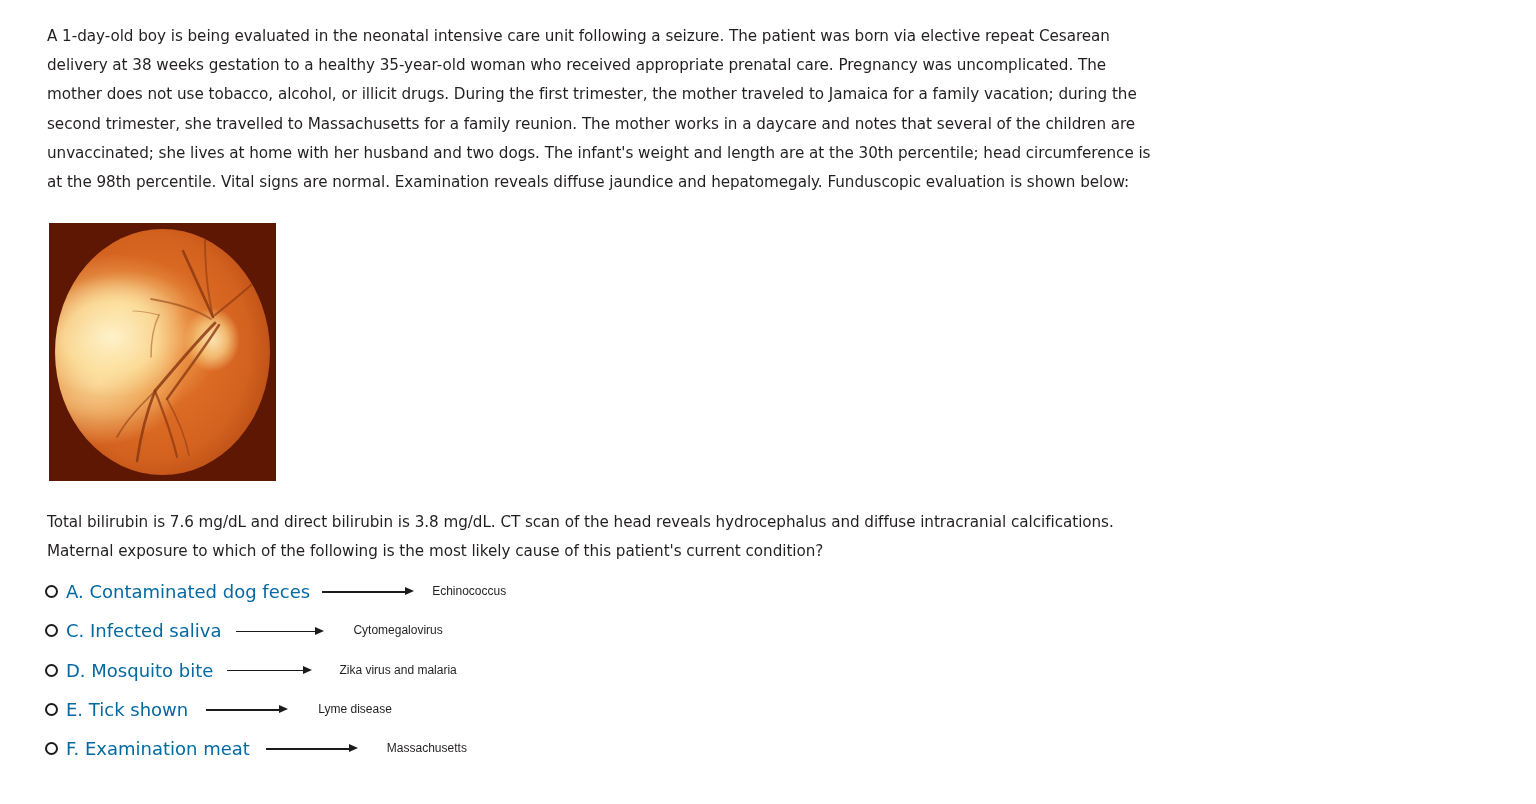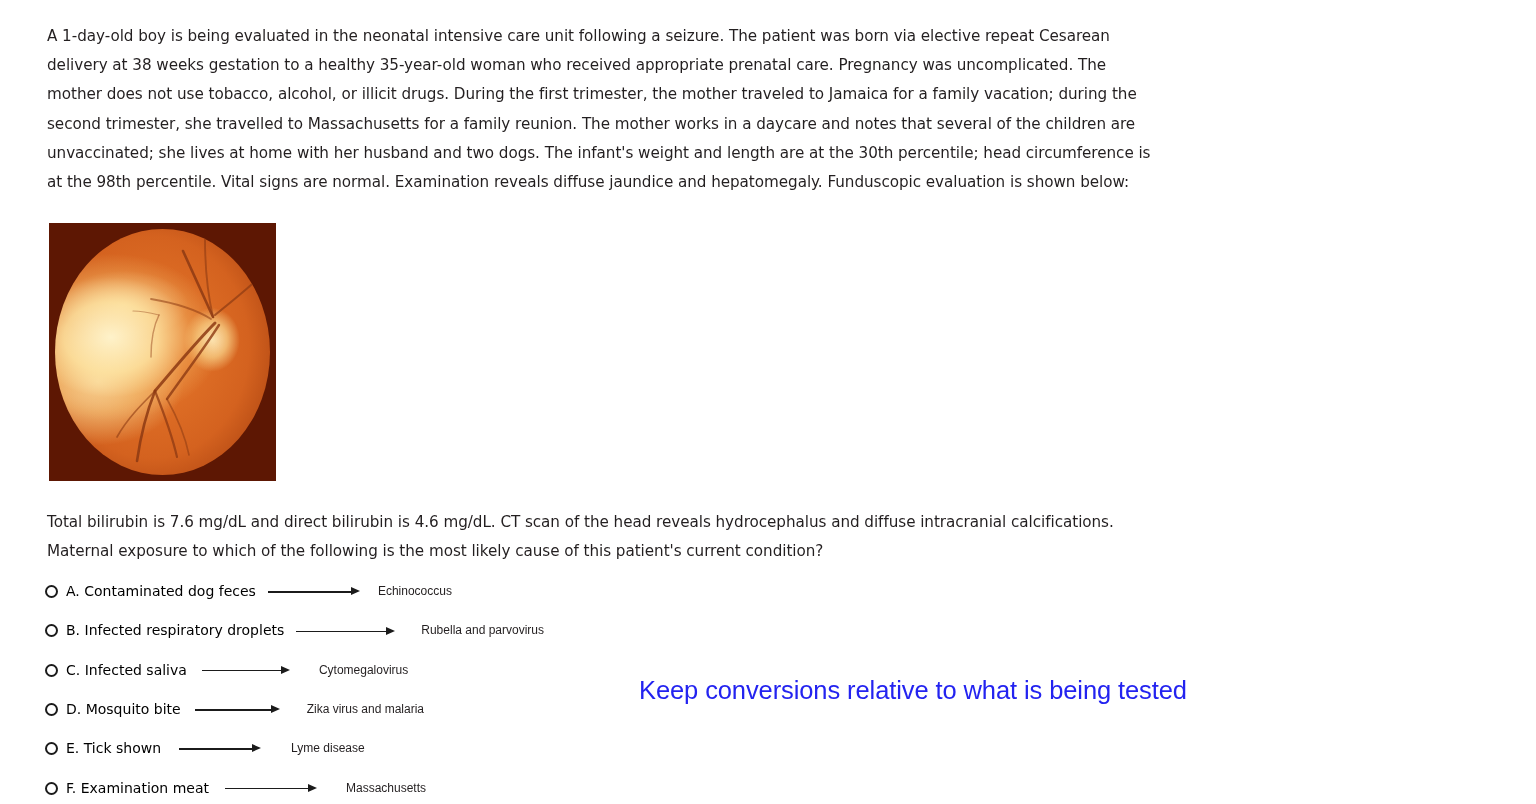--- a/index.html
+++ b/index.html
@@ -114,23 +114,23 @@
     height: 13px;
     border: 2.1px solid #1b1b1b;
     border-radius: 50%;
     box-sizing: border-box;
     margin-right: 8px;
     background: #fff;
   }
   .opt-label {
     flex: 0 0 auto;
     font-family: "DejaVu Sans", sans-serif;
-    font-size: 14px;
+    font-size: 18px;
     line-height: 19px;
-    color: #000000;
+    color: #0369a1;
     white-space: nowrap;
   }
   .arrow {
     flex: 0 0 auto;
     position: relative;
     height: 10px;
     margin: 0 0 0 0;
     display: inline-block;
   }
   .arrow .shaft {
@@ -196,43 +196,34 @@
             <path d="M112 170 C 122 188, 130 206, 134 226" stroke-width="1.6" stroke-opacity="0.55"></path>
 
             <path d="M104 86 C 98 98, 96 112, 96 128" stroke-width="1.5" stroke-opacity="0.45"></path>
             <path d="M104 86 C 96 84, 88 82, 78 82" stroke-width="1.2" stroke-opacity="0.4"></path>
           </g>
         </svg>
       </div>
     </div>
   </div>
 
-  <div class="labline">Total bilirubin is 7.6 mg/dL and direct bilirubin is 4.6 mg/dL. CT scan of the head reveals hydrocephalus and diffuse intracranial calcifications. Maternal exposure to which of the following is the most likely cause of this patient's current condition?</div>
+  <div class="labline">Total bilirubin is 7.6 mg/dL and direct bilirubin is 3.8 mg/dL. CT scan of the head reveals hydrocephalus and diffuse intracranial calcifications. Maternal exposure to which of the following is the most likely cause of this patient's current condition?</div>
 
   <div class="options">
 
     <div class="option-row">
       <span class="radio"></span>
       <span class="opt-label">A. Contaminated dog feces</span>
       <span class="arrow" style="width:92px; margin-left:12px; margin-right:18px;">
         <span class="shaft" style="width:83px;"></span>
         <span class="head" style="left:83px;"></span>
       </span>
       <span class="opt-answer">Echinococcus</span>
     </div>
 
-    <div class="option-row">
-      <span class="radio"></span>
-      <span class="opt-label">B. Infected respiratory droplets</span>
-      <span class="arrow" style="width:99px; margin-left:12px; margin-right:26px;">
-        <span class="shaft" style="width:90px;"></span>
-        <span class="head" style="left:90px;"></span>
-      </span>
-      <span class="opt-answer">Rubella and parvovirus</span>
-    </div>
 
     <div class="option-row">
       <span class="radio"></span>
       <span class="opt-label">C. Infected saliva</span>
       <span class="arrow" style="width:88px; margin-left:15px; margin-right:29px;">
         <span class="shaft" style="width:79px;"></span>
         <span class="head" style="left:79px;"></span>
       </span>
       <span class="opt-answer">Cytomegalovirus</span>
     </div>
@@ -262,15 +253,14 @@
       <span class="opt-label">F. Examination meat</span>
       <span class="arrow" style="width:92px; margin-left:16px; margin-right:29px;">
         <span class="shaft" style="width:83px;"></span>
         <span class="head" style="left:83px;"></span>
       </span>
       <span class="opt-answer">Massachusetts</span>
     </div>
 
   </div>
 
-  <div class="annotation">Keep conversions relative to what is being tested</div>
 
 </div>
 
 </body></html>

